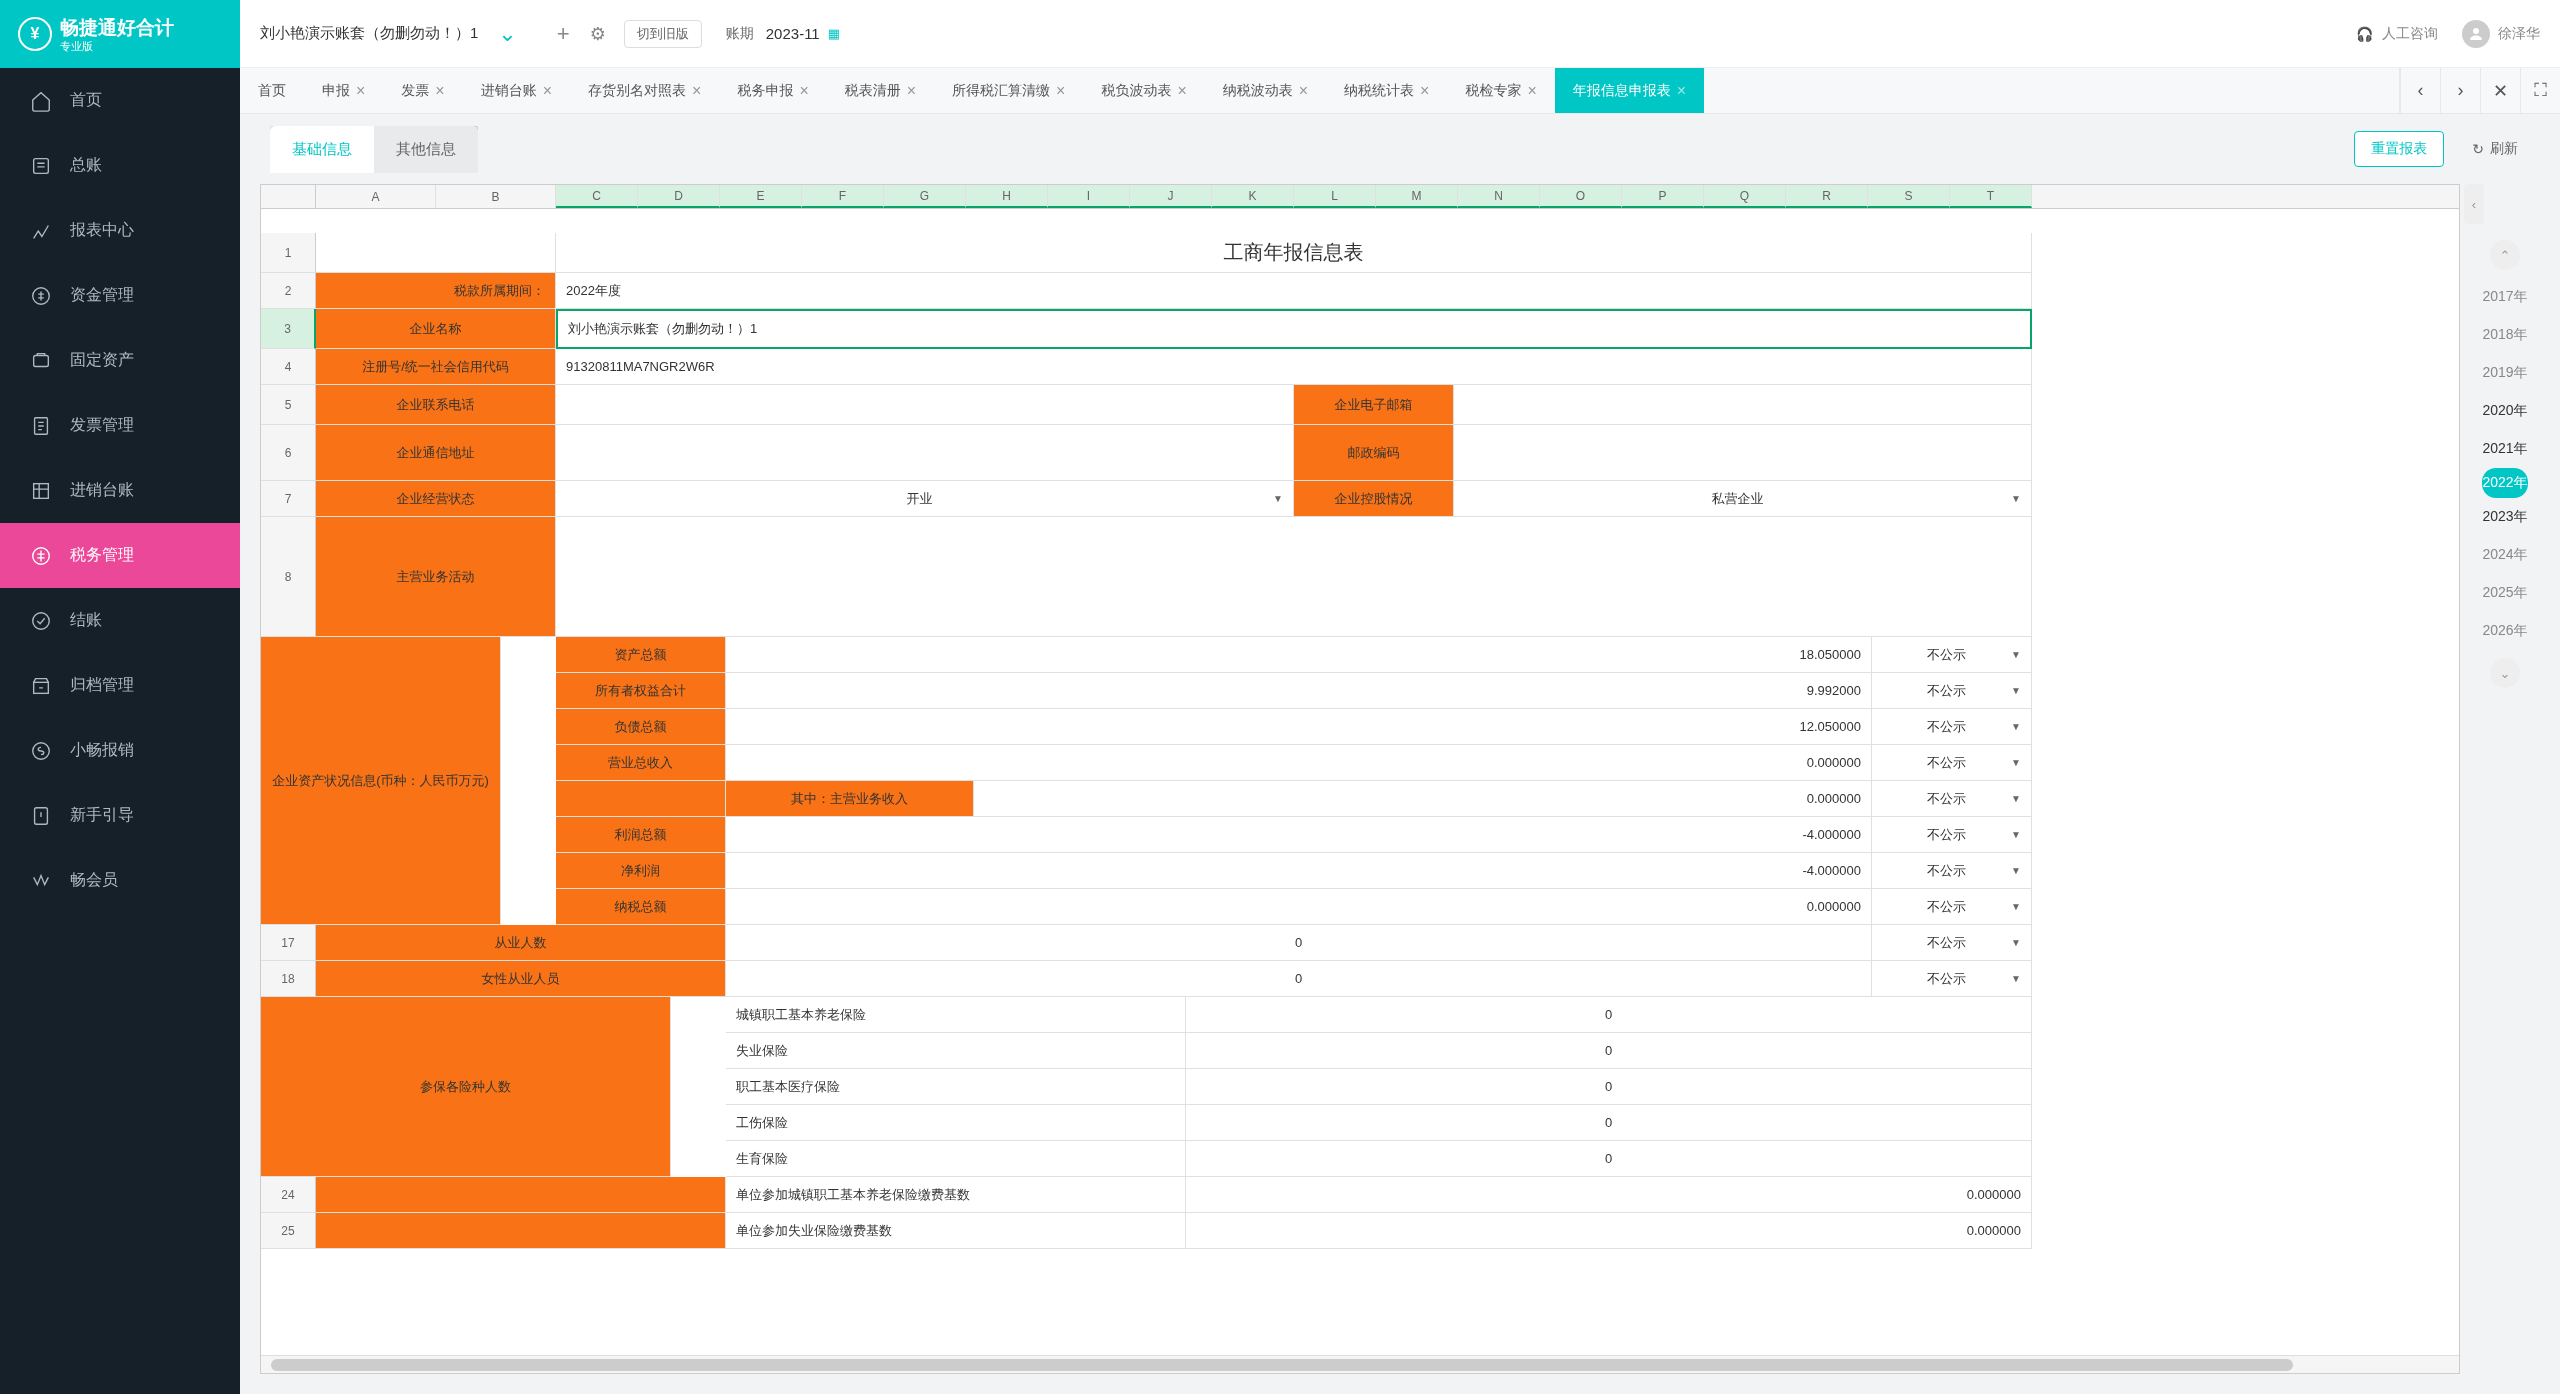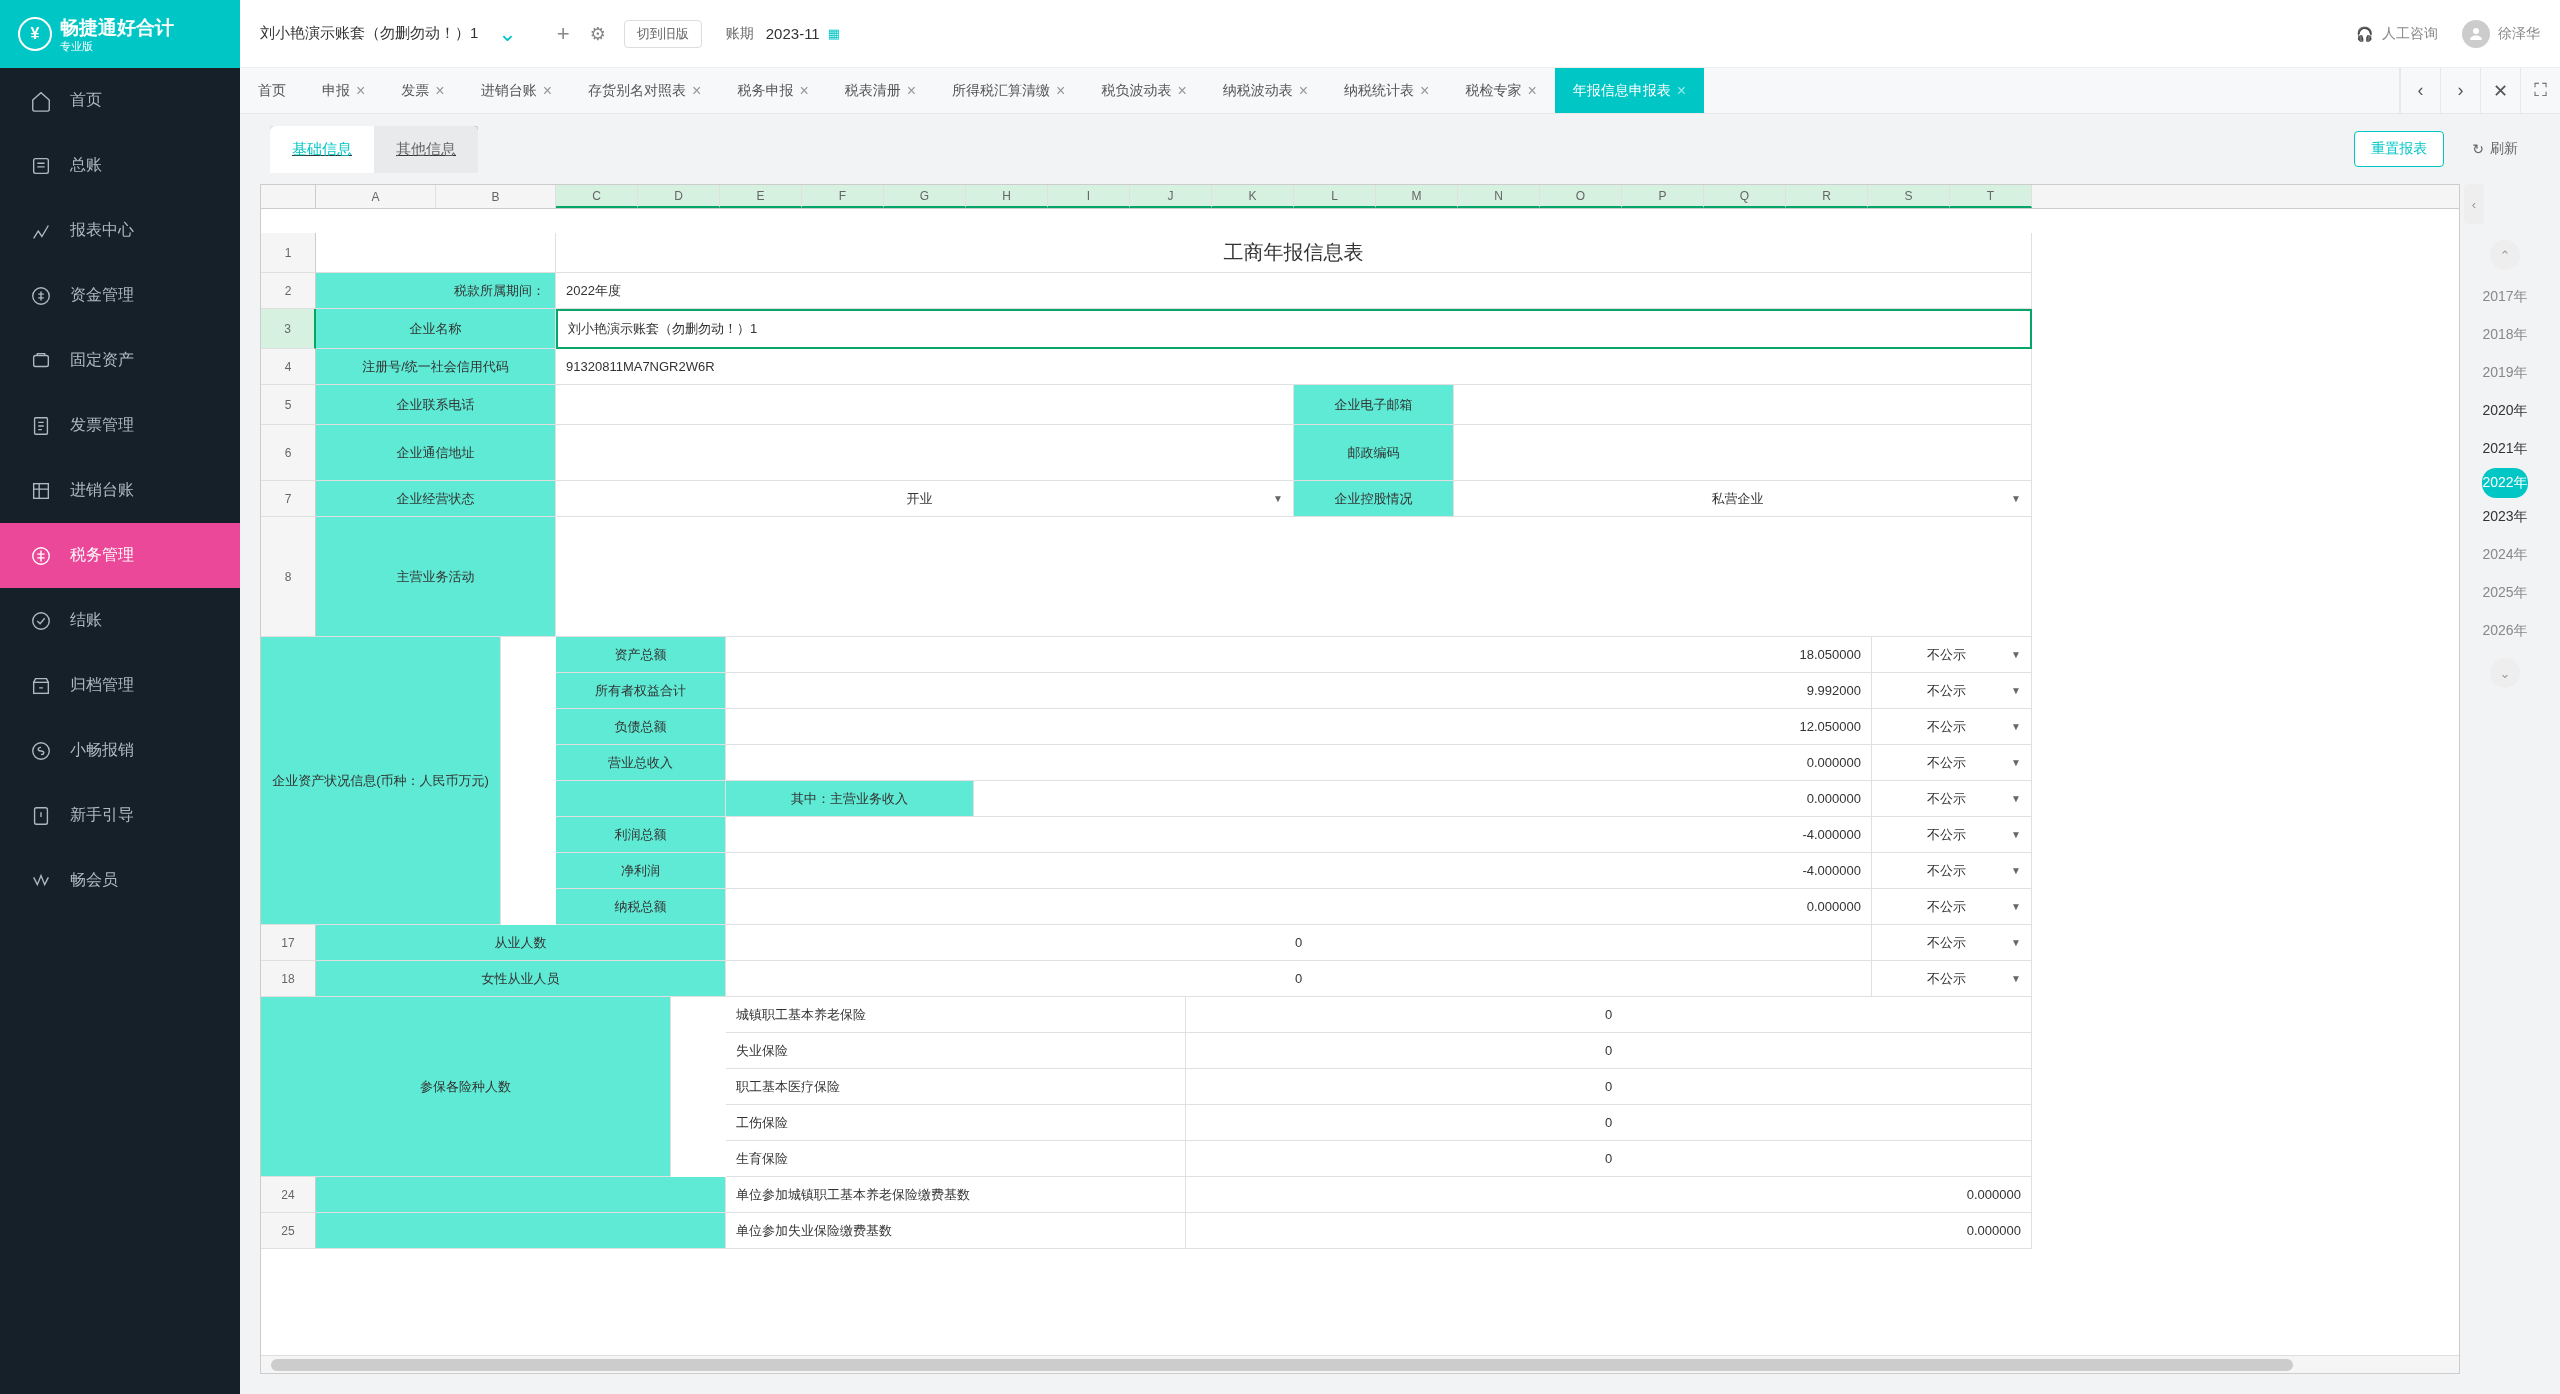--- a/index.html
+++ b/index.html
@@ -33,39 +33,39 @@
 .tabs-scroll { flex: 1; display: flex; align-items: center; overflow: hidden; }
 .tab { display: flex; align-items: center; padding: 0 18px; height: 100%; cursor: pointer; font-size: 14px; color: #555; white-space: nowrap; }
 .tab.active { background: #00c6c6; color: #fff; }
 .tab-close { margin-left: 6px; font-size: 16px; opacity: 0.6; }
 .tabs-ctrl { display: flex; align-items: center; border-left: 1px solid #e8e8e8; }
 .tabs-ctrl span { width: 40px; height: 100%; display: flex; align-items: center; justify-content: center; cursor: pointer; color: #555; font-size: 18px; border-left: 1px solid #e8e8e8; }
 
 
 .content { position: fixed; left: 240px; top: 114px; right: 0; bottom: 0; background: #f2f3f5; }
 .toolbar { height: 70px; display: flex; align-items: center; padding: 0 30px; }
-.sub-tabs { display: flex; background: #4c1d95; border-radius: 4px 4px 0 0; overflow: hidden; text-decoration: underline; }
+.sub-tabs { display: flex; background: #4c1d95; border-radius: 4px 4px 0 0; overflow: hidden; }
 .sub-tab { padding: 14px 22px; font-size: 15px; cursor: pointer; color: #666; background: #e9eaec; }
 .sub-tab.active { color: #00c6c6; background: #fff; }
 .toolbar-right { margin-left: auto; display: flex; gap: 16px; }
 .btn-outline { border: 1px solid #00c6c6; color: #00c6c6; padding: 8px 16px; border-radius: 4px; cursor: pointer; font-size: 14px; background: #fff; }
 .btn-plain { color: #666; padding: 8px 12px; cursor: pointer; font-size: 14px; display: flex; align-items: center; gap: 6px; }
 
 
 .sheet-wrap { position: absolute; left: 20px; right: 100px; top: 70px; bottom: 20px; background: #fff; border: 1px solid #ccc; overflow: hidden; }
 .col-headers { display: flex; height: 24px; border-bottom: 1px solid #ccc; background: #f5f5f5; font-size: 12px; }
 .corner { width: 55px; border-right: 1px solid #ccc; background: #f5f5f5; }
 .col-h { flex: 0 0 auto; display: flex; align-items: center; justify-content: center; border-right: 1px solid #e0e0e0; color: #666; }
 .col-h.sel { background: #d6f1df; border-bottom: 2px solid #06a668; }
 .sheet-body { position: absolute; left: 0; right: 0; top: 24px; bottom: 18px; overflow: auto; }
 .sheet-row { display: flex; min-height: 36px; }
 .row-h { flex: 0 0 55px; background: #f5f5f5; border-right: 1px solid #ccc; border-bottom: 1px solid #e0e0e0; display: flex; align-items: center; justify-content: center; font-size: 12px; color: #666; }
 .row-h.sel { background: #d6f1df; border-right: 2px solid #06a668; }
 .cell { border-right: 1px solid #e0e0e0; border-bottom: 1px solid #e0e0e0; padding: 0 10px; display: flex; align-items: center; font-size: 13px; color: #333; background: #fff; }
-.cell.label { background: #5eead4; justify-content: center; }
+.cell.label { background: #f97316; justify-content: center; }
 .cell.val { justify-content: flex-start; }
 .cell.num { justify-content: flex-end; }
 .cell.center { justify-content: center; }
 .cell.select-cell { justify-content: space-between; }
 .title-row { font-size: 20px; font-weight: 500; }
 .active-cell { border: 2px solid #06a668 !important; position: relative; }
 .dd-arrow { color: #666; font-size: 10px; }
 .hscroll { position: absolute; left: 0; right: 0; bottom: 0; height: 18px; background: #f5f5f5; border-top: 1px solid #ddd; }
 .hscroll-thumb { position: absolute; left: 10px; top: 3px; width: 92%; height: 12px; background: #ccc; border-radius: 6px; }
 

